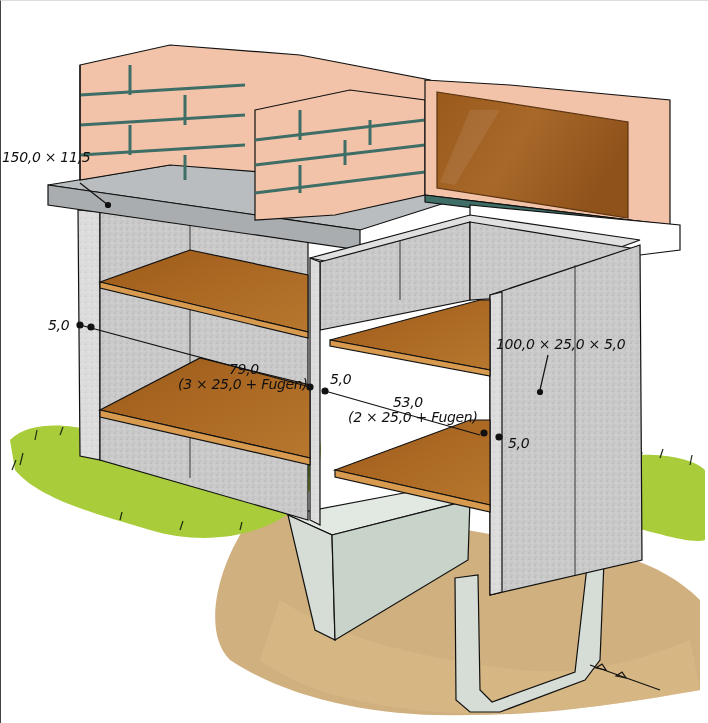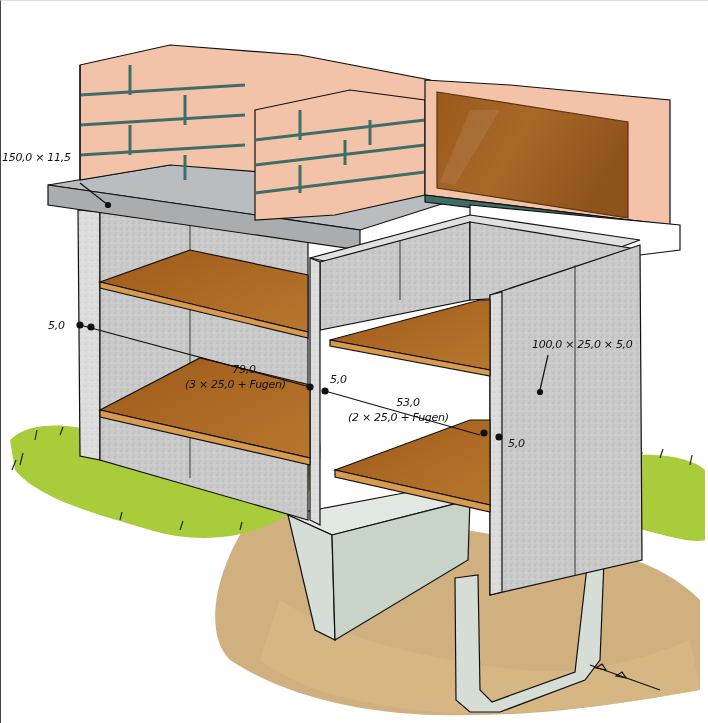--- a/index.html
+++ b/index.html
@@ -1,19 +1,19 @@
 <!DOCTYPE html>
 <html><head>
 <meta charset="utf-8">
 <style>
   html, body { margin: 0; padding: 0; background: #ffffff; }
   body { width: 708px; height: 723px; overflow: hidden; position: relative; font-family: "DejaVu Sans", sans-serif; }
   #frame { position: absolute; left: 0; top: 0; width: 708px; height: 723px; border-left: 1px solid #444; border-top: 1px solid #ddd; box-sizing: border-box; }
   svg { position: absolute; left: 0; top: 0; }
-  .lbl { position: absolute; font-family: "DejaVu Sans", sans-serif; font-style: italic; font-size: 11px; color: #111; white-space: nowrap; letter-spacing: -0.3px; line-height: 15px; }
+  .lbl { position: absolute; font-family: "DejaVu Sans", sans-serif; font-style: italic; font-size: 14px; color: #111; white-space: nowrap; letter-spacing: -0.3px; line-height: 15px; }
   .lbl.center { text-align: center; }
 </style>
 </head>
 <body>
 
 <div id="frame"></div>
 
 <svg width="708" height="723" viewBox="0 0 708 723">
   <defs>
     <pattern id="speckle" width="6" height="6" patternUnits="userSpaceOnUse">
@@ -143,18 +143,18 @@
     <line x1="548" y1="355" x2="540" y2="390"></line>
     <circle cx="540" cy="392" r="2.5"></circle>
     <path d="M596 668 l6 -4 l4 6 z M616 676 l6 -4 l4 6 z" fill="none"></path>
     <line x1="590" y1="665" x2="660" y2="690"></line>
   </g>
 </svg>
 
 <div class="lbl" style="left:2px; top:150px;">150,0 × 11,5</div>
 <div class="lbl" style="left:48px; top:318px;">5,0</div>
 <div class="lbl center" style="left:214px; top:362px; width:60px;">79,0</div>
-<div class="lbl" style="left:185px; top:377px;">(3 × 25,0 + Fugen)</div>
+<div class="lbl" style="left:178px; top:377px;">(3 × 25,0 + Fugen)</div>
 <div class="lbl" style="left:330px; top:372px;">5,0</div>
 <div class="lbl center" style="left:378px; top:395px; width:60px;">53,0</div>
 <div class="lbl" style="left:348px; top:410px;font-style:italic;">(2 × 25,0 + Fugen)</div>
 <div class="lbl" style="left:508px; top:436px;">5,0</div>
-<div class="lbl" style="left:532px; top:337px;">100,0 × 25,0 × 5,0</div>
+<div class="lbl" style="left:496px; top:337px;">100,0 × 25,0 × 5,0</div>
 
 </body></html>

